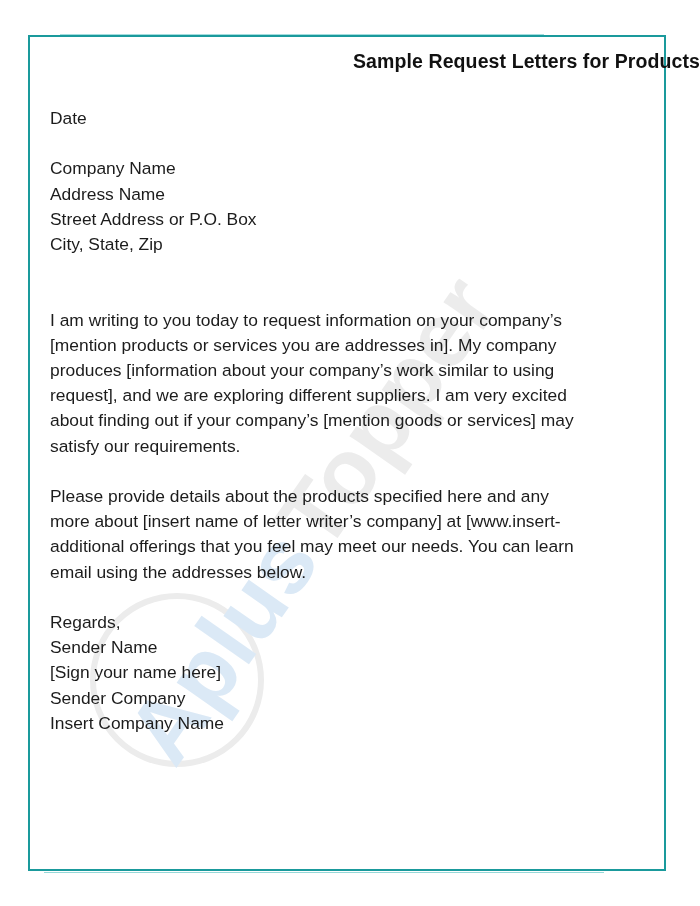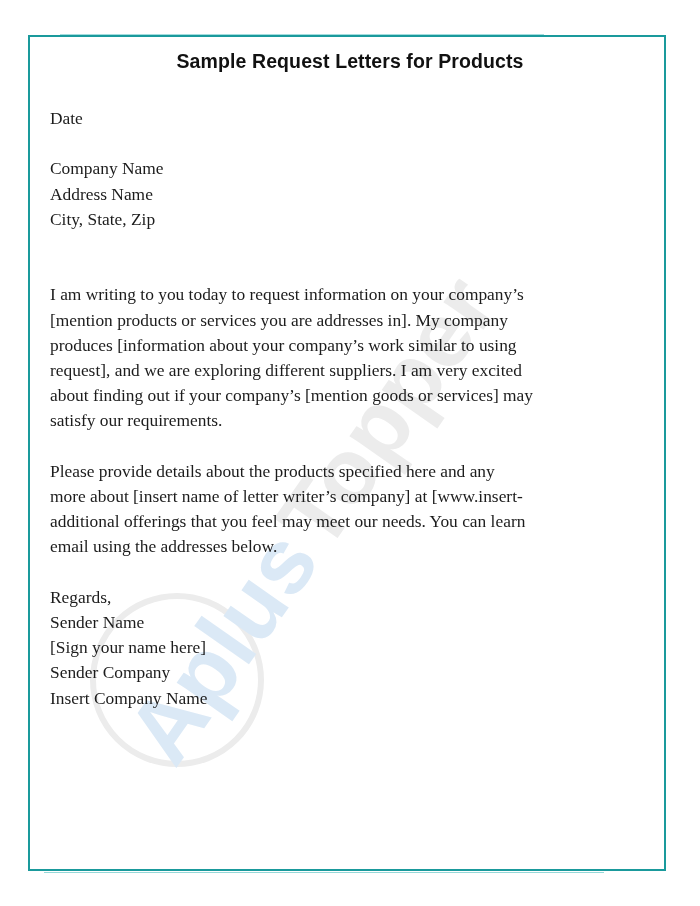--- a/index.html
+++ b/index.html
@@ -5,25 +5,25 @@
   html, body { margin: 0; padding: 0; background: #ffffff; }
   body { width: 700px; height: 906px; position: relative; overflow: hidden;
          font-family: "Liberation Sans", "DejaVu Sans", sans-serif; color: #1a1a1a; }
   .frame { position: absolute; left: 28px; top: 35px; width: 638px; height: 836px;
            border: 2px solid #1a9a9c; box-sizing: border-box; }
   .frame::after { content: ""; position: absolute; left: 14px; right: 60px; bottom: -4px;
            height: 1px; background: #7ccfd0; opacity: .8; }
   .frame::before { content: ""; position: absolute; left: 30px; right: 120px; top: -3px;
            height: 1px; background: #7ccfd0; opacity: .7; }
   .watermark { position: absolute; left: 0; top: 0; width: 700px; height: 906px; pointer-events: none; }
-  .title { position: absolute; left: 0; width: 700px; top: 50px; text-align: center;
+  .title { position: absolute; left: 0; width: 700px; top: 50px; text-align: right;
            font-size: 19.5px; font-weight: bold; color: #111; letter-spacing: .1px; }
   .content { position: absolute; left: 50px; top: 106px; width: 610px;
              font-size: 17.4px; line-height: 25.2px; color: #1c1c1c; }
-  .content p { margin: 0; font-family: Liberation Serif, serif; }
+  .content p { margin: 0; }
   .gap { height: 25.2px; }
 </style>
 </head>
 <body>
 
 <svg class="watermark" viewBox="0 0 700 906" xmlns="http://www.w3.org/2000/svg">
   <circle cx="177" cy="680" r="84" fill="none" stroke="#ececec" stroke-width="6"></circle>
   <g transform="translate(175,770) rotate(-55)">
     <text x="0" y="0" font-family="Liberation Sans, sans-serif" font-weight="bold" font-size="92" fill="#dbe9f6">Aplus</text>
     <text x="262" y="0" font-family="Liberation Sans, sans-serif" font-weight="bold" font-size="92" fill="#ececec">Topper</text>
@@ -33,20 +33,21 @@
 <div class="frame"></div>
 
 <div class="title">Sample Request Letters for Products</div>
 
 <div class="content">
   <p>Date</p>
   <div class="gap"></div>
   <div>
     <p>Company Name</p>
     <p>Address Name</p>
+    <p>Street Address or P.O. Box</p>
     <p>City, State, Zip</p>
   </div>
   <div class="gap"></div>
   <div class="gap"></div>
   <div>
     <p>I am writing to you today to request information on your company’s</p>
     <p>[mention products or services you are addresses in]. My company</p>
     <p>produces [information about your company’s work similar to using</p>
     <p>request], and we are exploring different suppliers. I am very excited</p>
     <p>about finding out if your company’s [mention goods or services] may</p>

